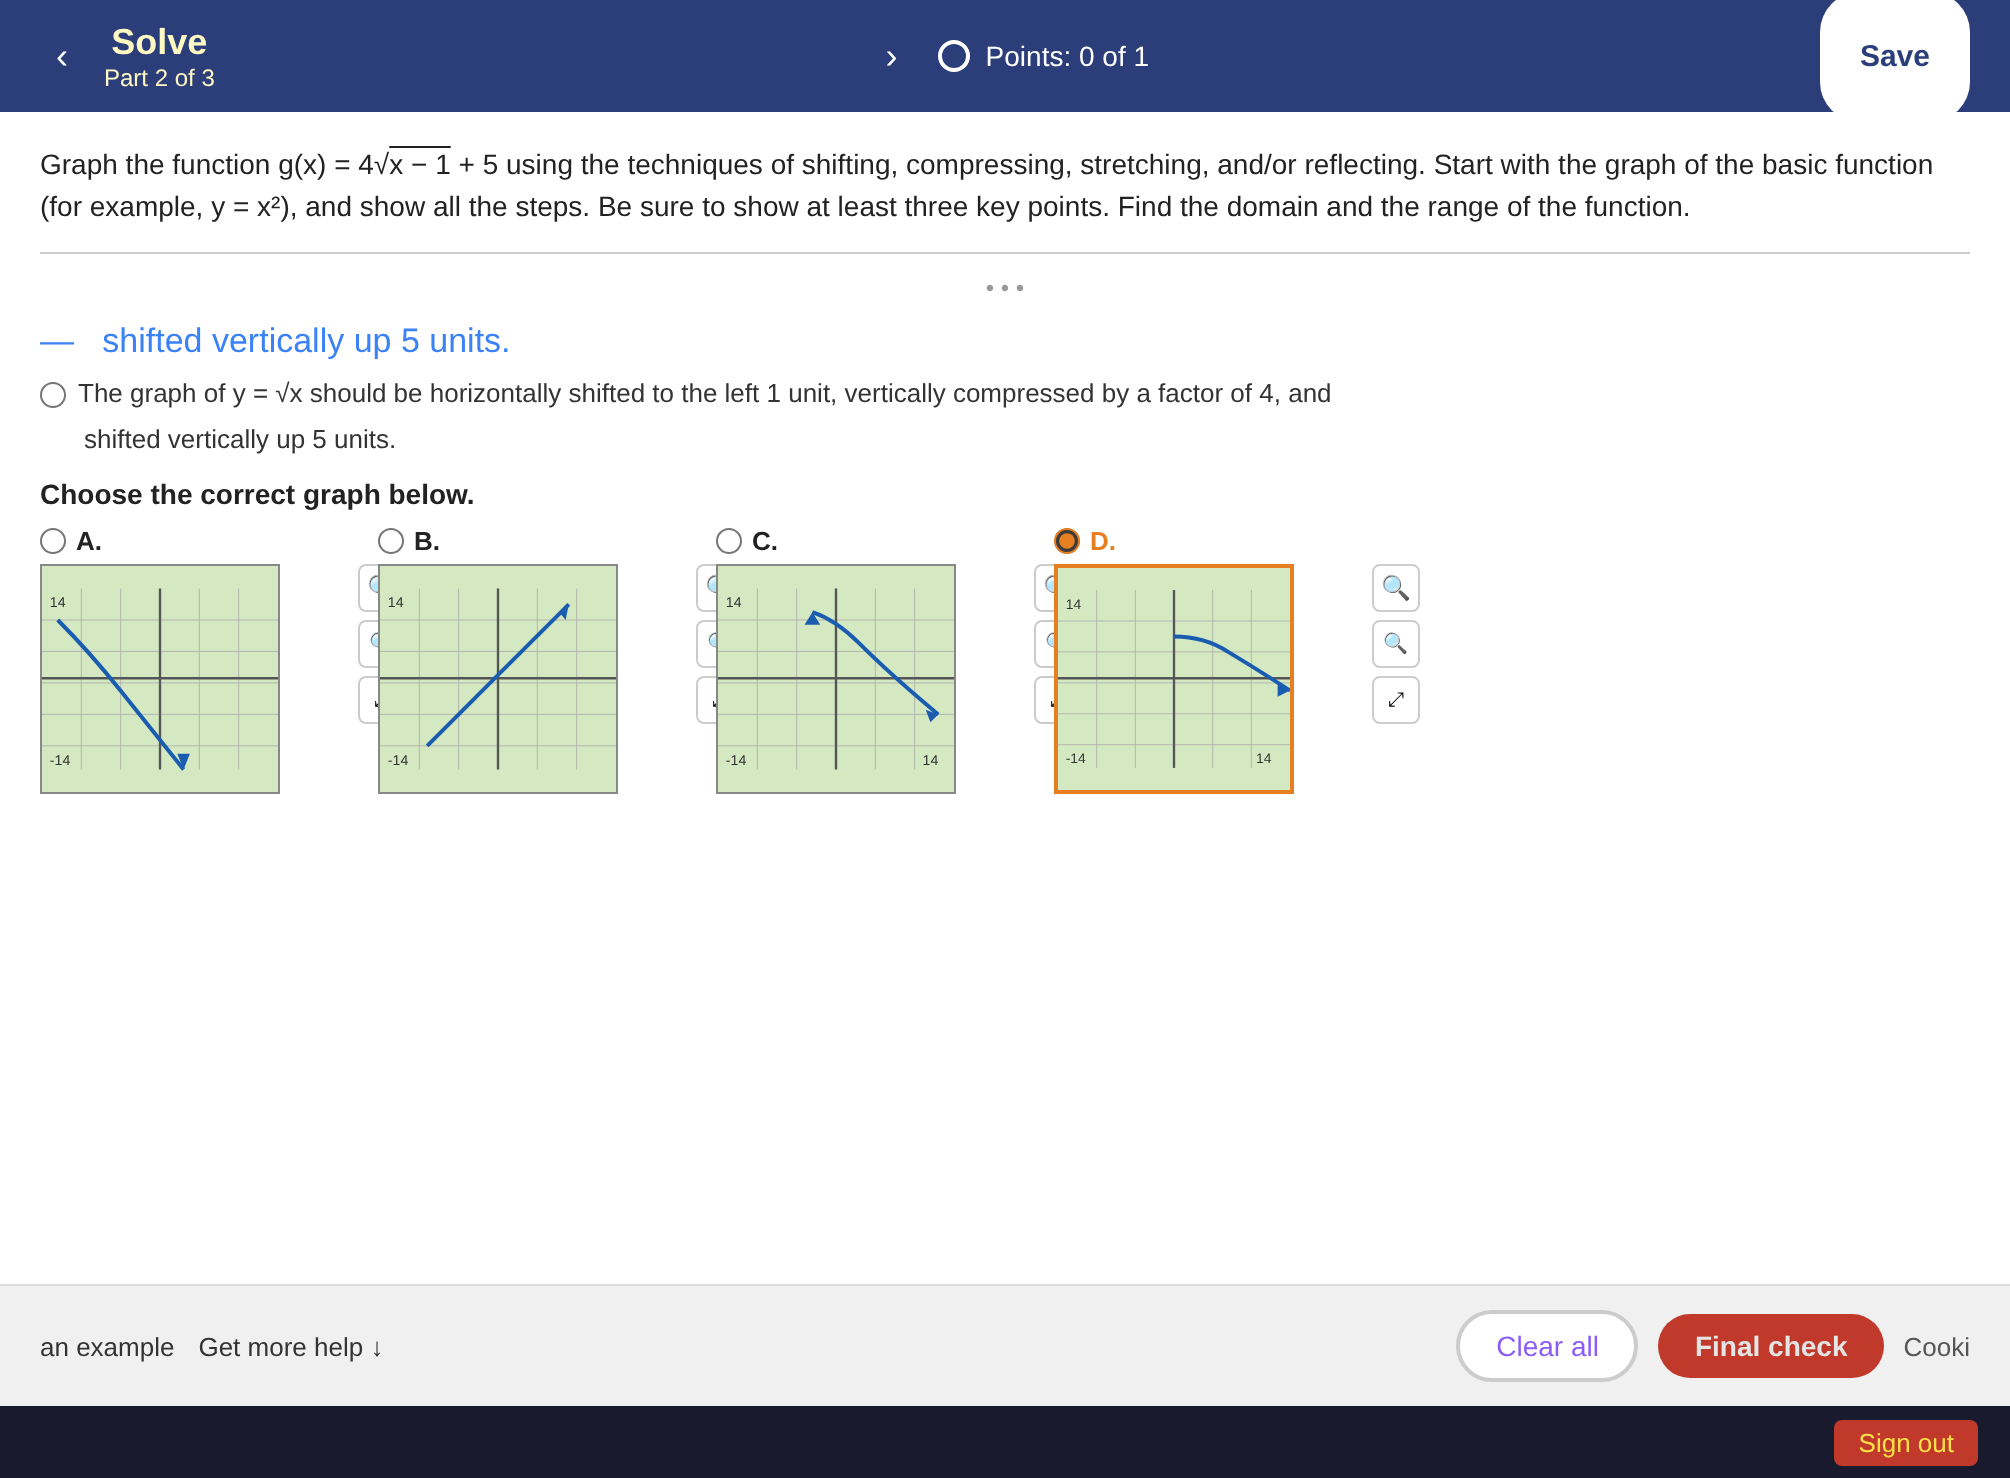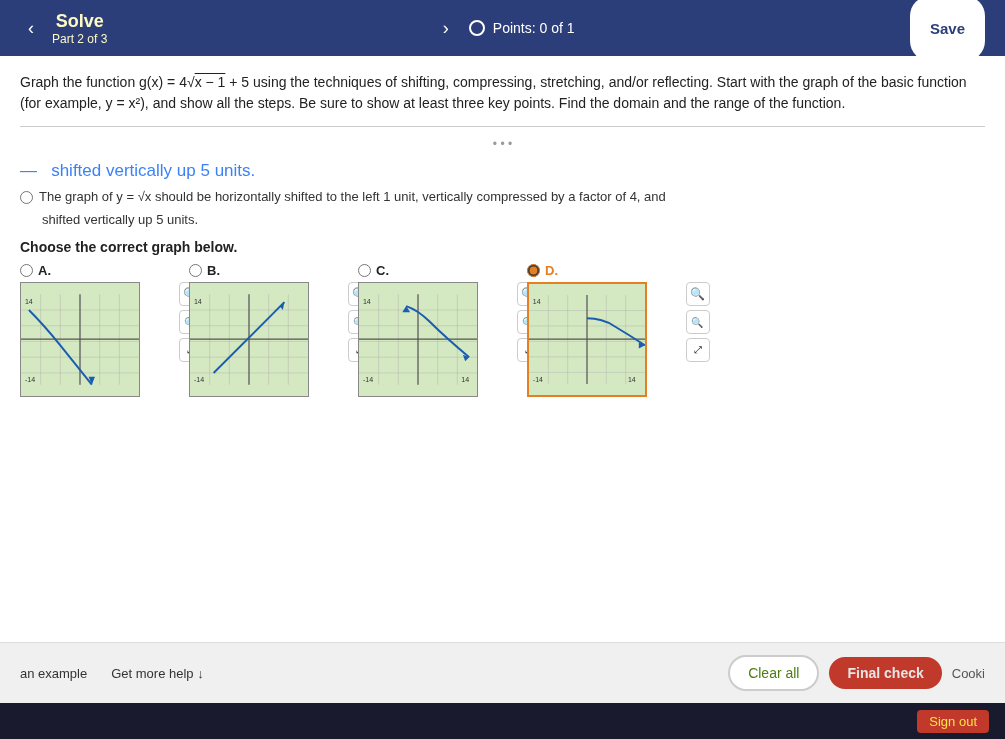--- a/index.html
+++ b/index.html
@@ -223,21 +223,21 @@
       background: #f0f0f0;
       border-top: 1px solid #ddd;
       padding: 12px 20px;
       display: flex;
       align-items: center;
       justify-content: space-between;
     }
 
     .bottom-left {
       display: flex;
-      gap: 24px;
+      gap: 12px;
       font-size: 13px;
       color: #333;
       align-items: center;
     }
 
     .bottom-left a {
       color: #333;
       text-decoration: none;
       cursor: pointer;
     }
@@ -248,21 +248,21 @@
       align-items: center;
     }
 
     .clear-all-btn {
       background: white;
       border: 2px solid #ccc;
       border-radius: 20px;
       padding: 8px 18px;
       font-size: 14px;
       cursor: pointer;
-      color: #4d7c0f;
+      color: #8b5cf6;
     }
 
     .final-check-btn {
       background: #c0392b;
       color: #e5e5e5;
       border: none;
       border-radius: 20px;
       padding: 8px 18px;
       font-size: 14px;
       cursor: pointer;

